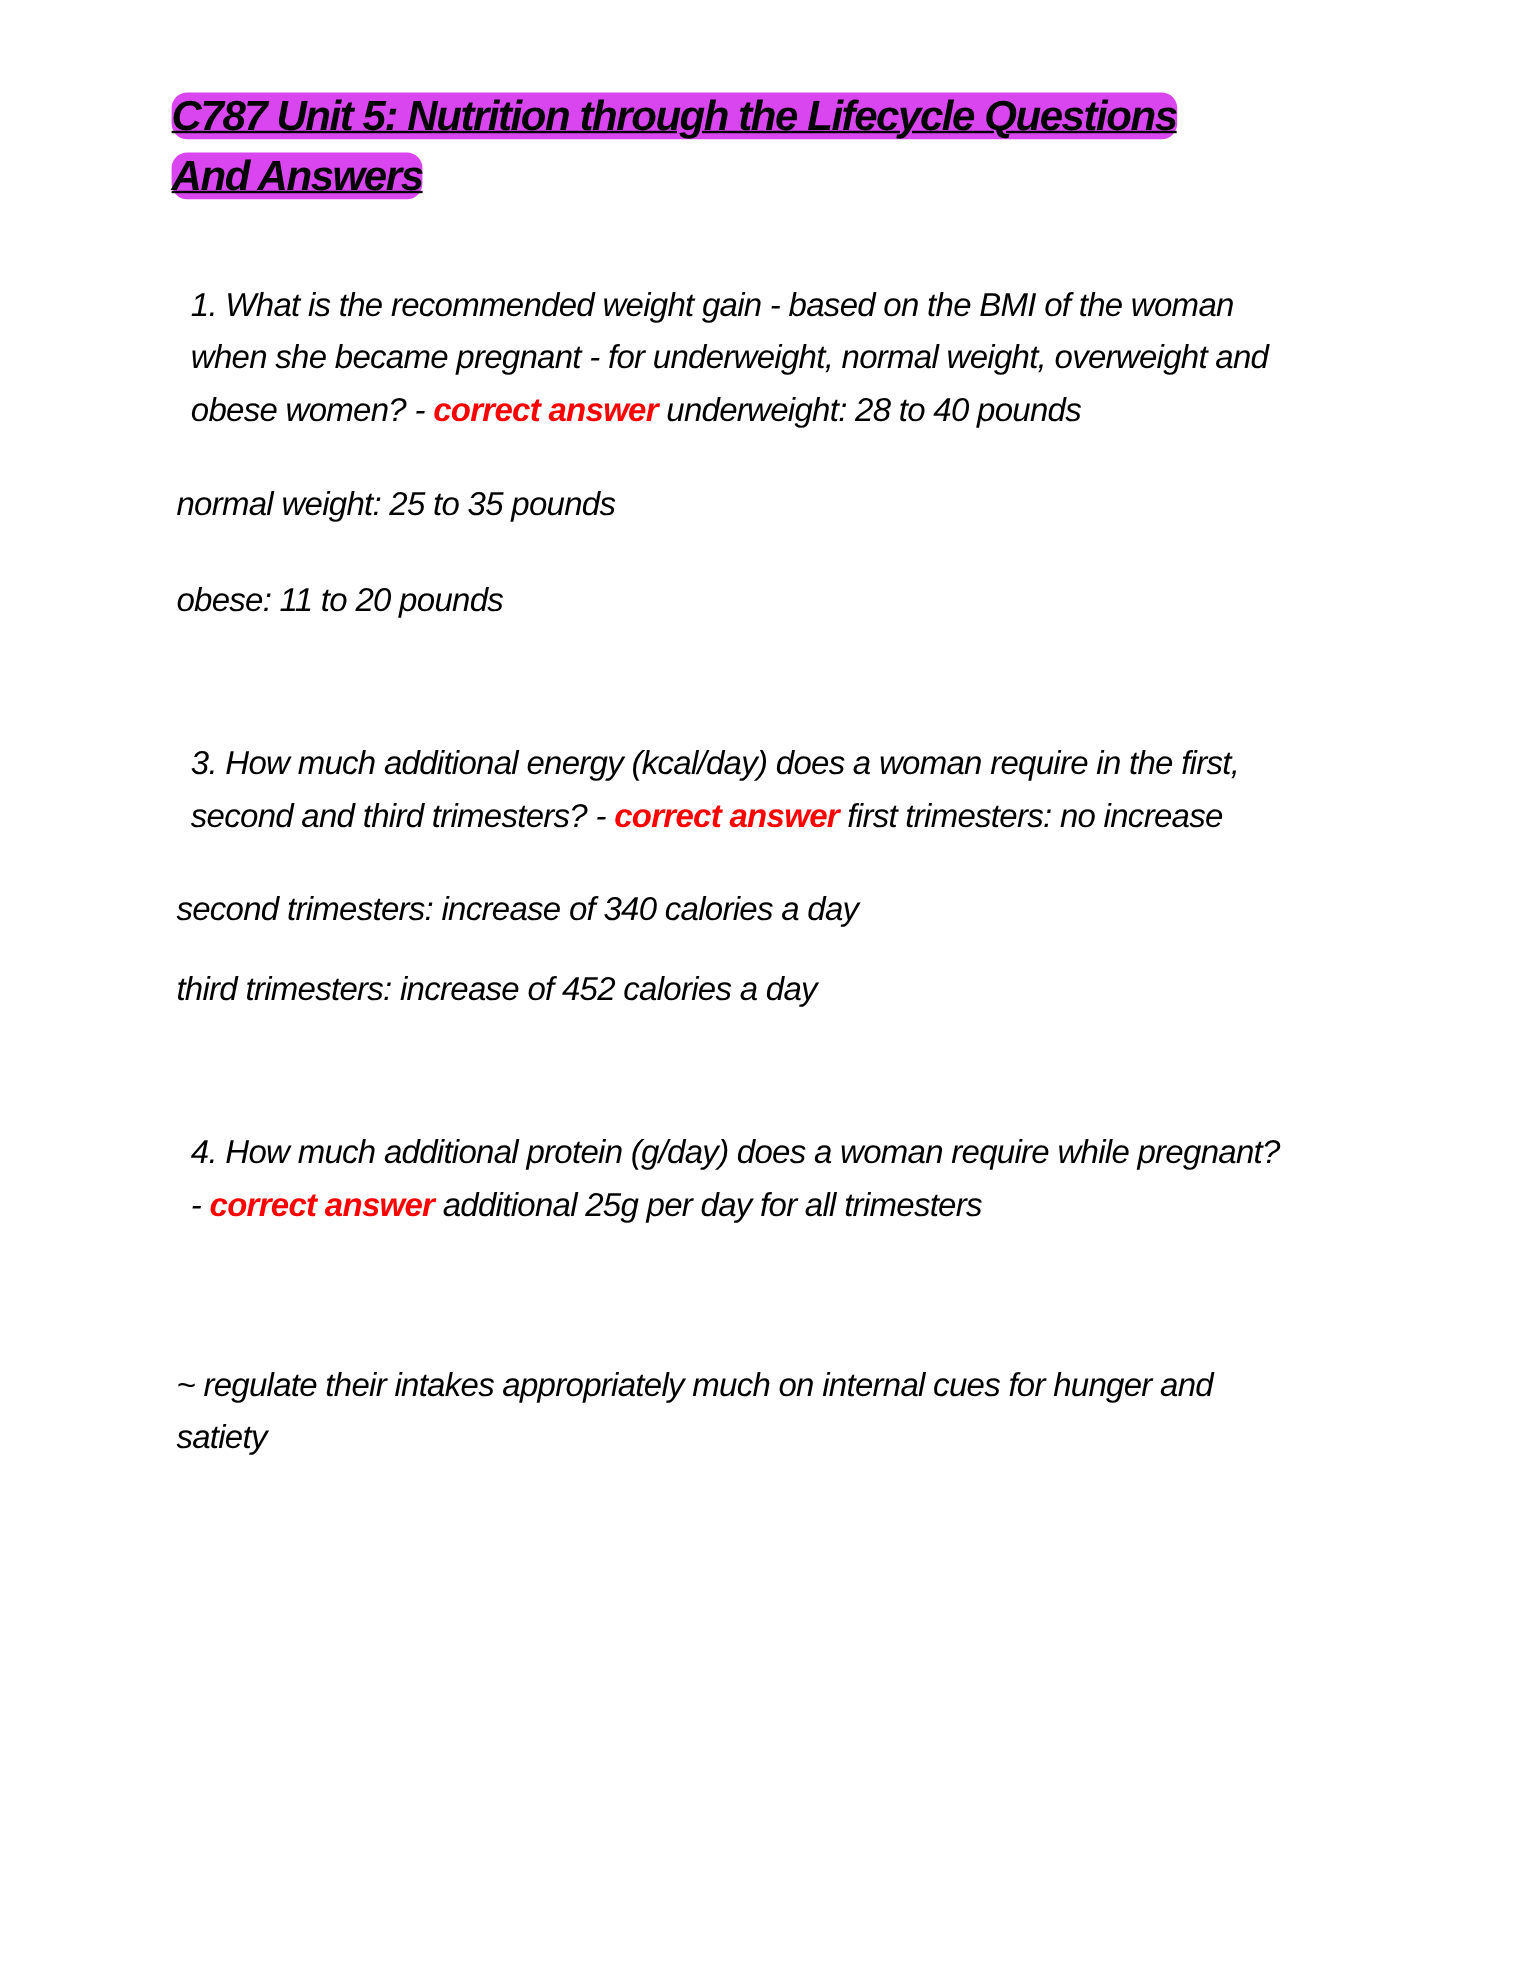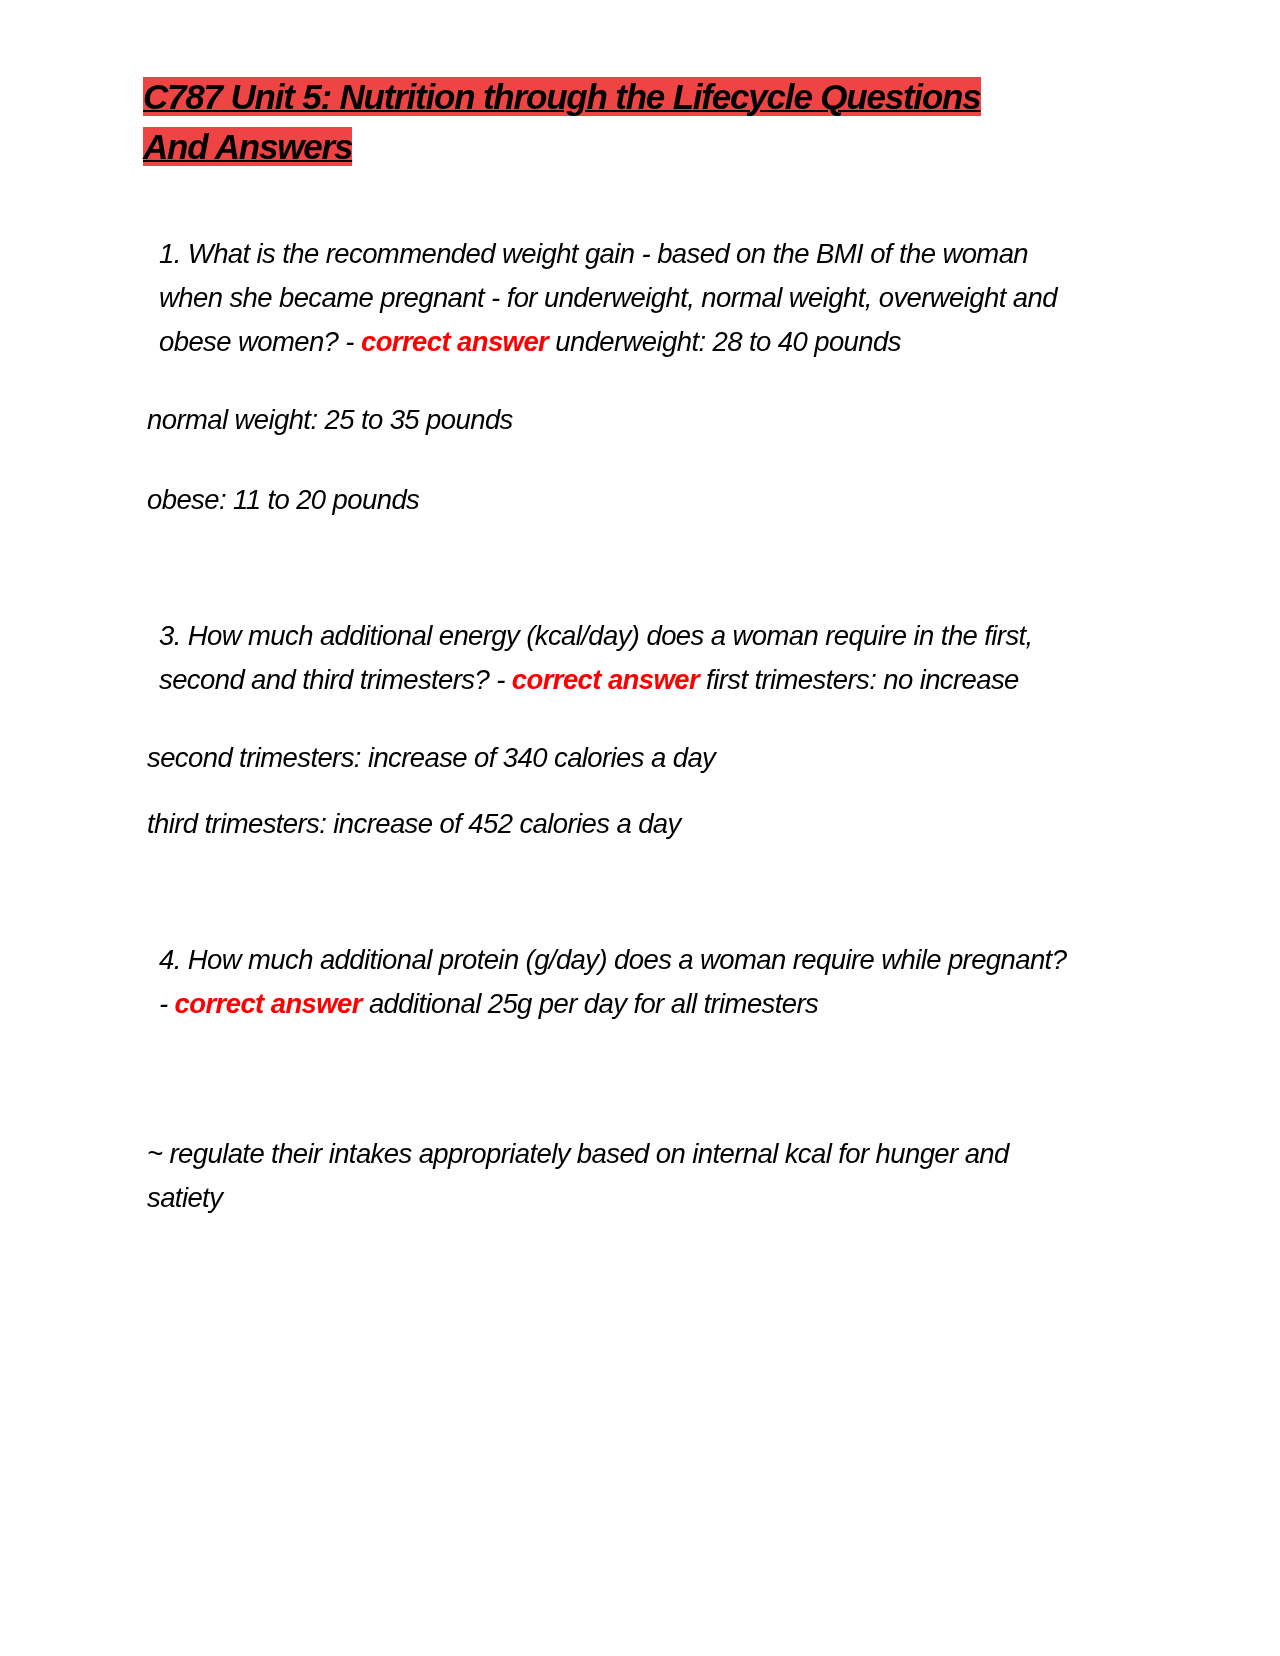--- a/index.html
+++ b/index.html
@@ -1,21 +1,21 @@
 <!DOCTYPE html>
 <html><head>
 <meta charset="utf-8">
 <style>
   html, body { margin: 0; padding: 0; background: #ffffff; }
   body { width: 1280px; height: 1656px; position: relative; overflow: hidden;
          font-family: "Liberation Sans", "DejaVu Sans", sans-serif; color: #000; }
   .page { position: absolute; left: 143px; top: 72px; width: 940px; }
   .title { font-size: 35px; font-weight: bold; font-style: italic; line-height: 50px;
            letter-spacing: -1.2px; margin: 0; text-decoration: underline; text-decoration-thickness: 2px; }
-  .title span { background: #ef4444; }
+  .title span { background: #d946ef; border-radius: 13px; }
   .q { font-size: 27.5px; font-style: italic; line-height: 44px; letter-spacing: -0.6px; margin: 16px; }
   .ans { color: #ff0000; font-weight: bold; }
   .p { font-size: 27.5px; font-style: italic; line-height: 44px; letter-spacing: -0.6px; margin: 4px; }
   .gap-s { height: 14px; }
 </style>
 </head>
 <body>
 
 <div class="page">
   <h1 class="title">
@@ -47,15 +47,15 @@
   <div style="height:72px"></div>
 
   <div>
     <p class="q"><span>4. How much additional protein (g/day) does a woman require while pregnant? - </span> <span class="ans">correct answer</span><span> additional 25g per day for all trimesters</span></p>
   </div>
 
   <div style="height:72px"></div>
 
   <div>
     <div class="gap-s"></div>
-    <p class="p">~ regulate their intakes appropriately based on internal kcal for hunger and satiety</p>
+    <p class="p">~ regulate their intakes appropriately much on internal cues for hunger and satiety</p>
   </div>
 </div>
 
 </body></html>

